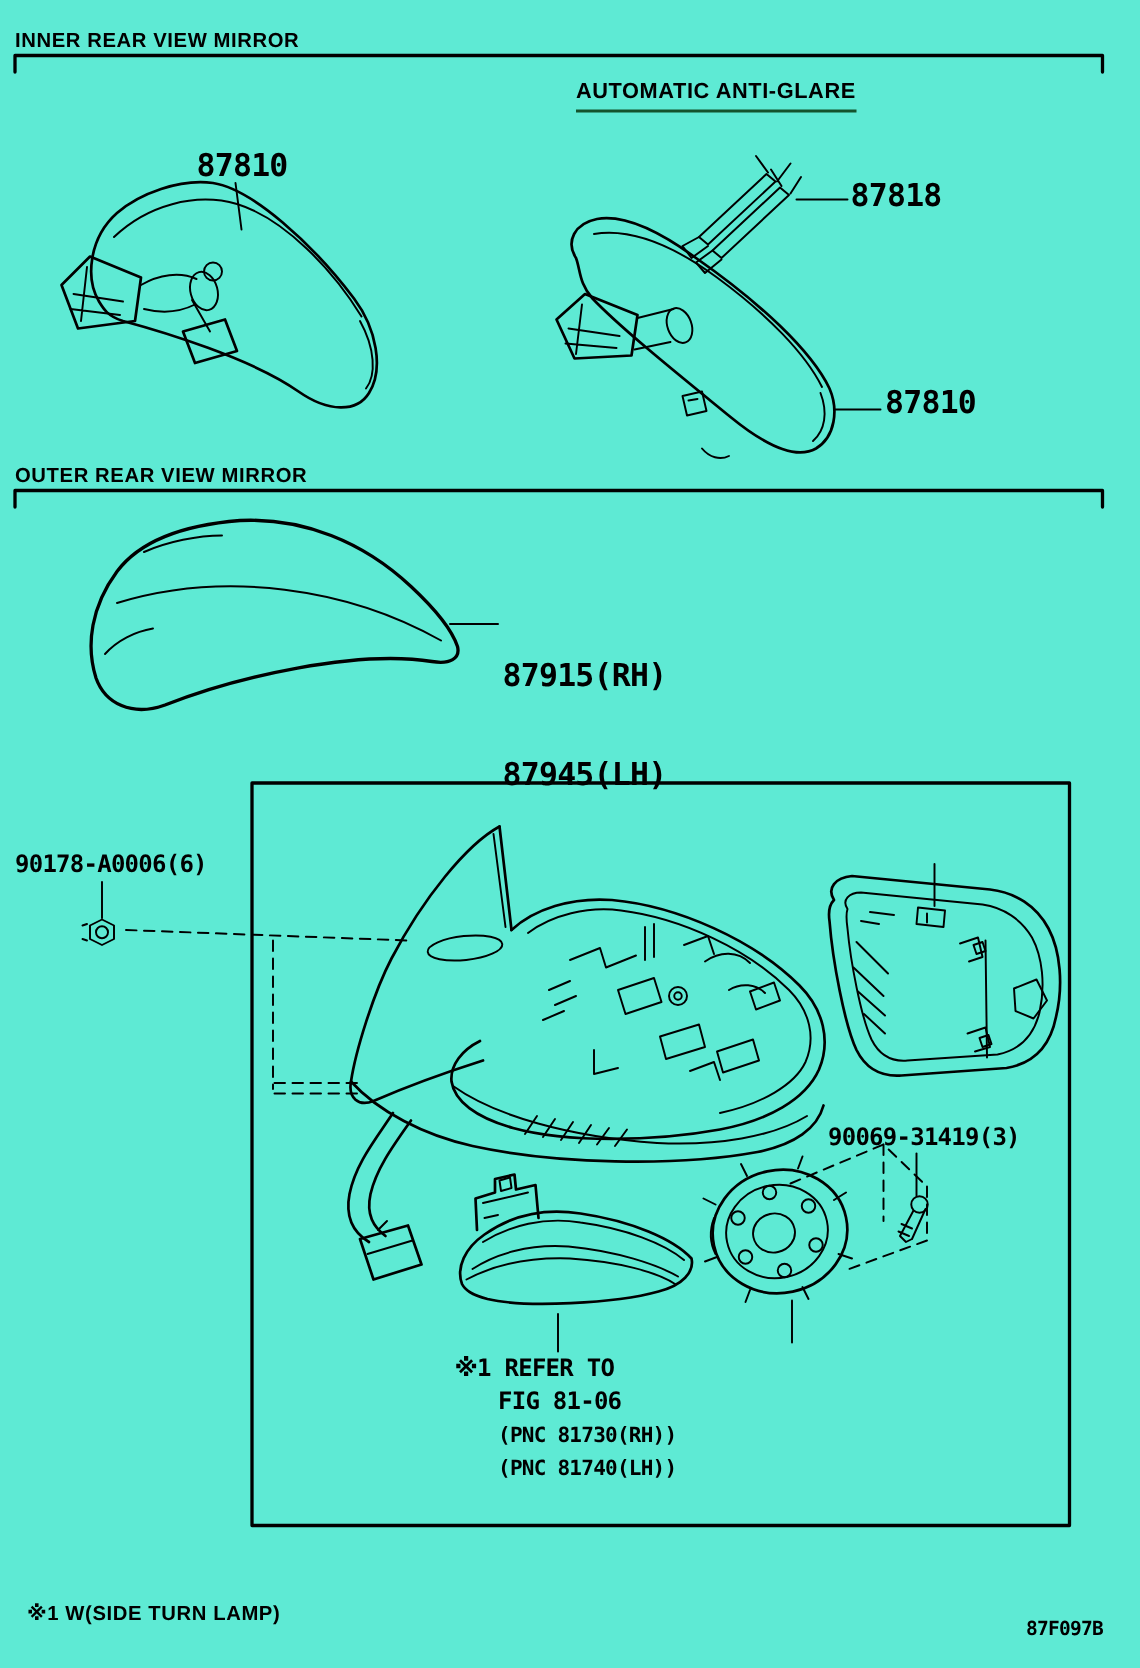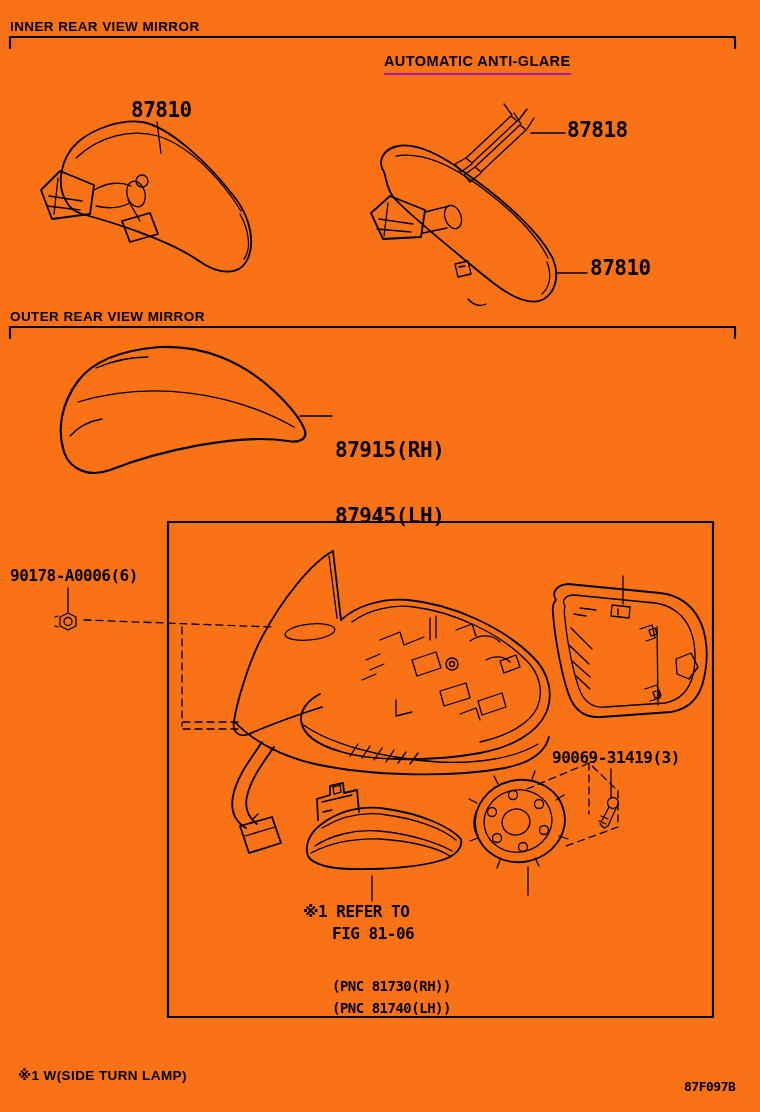--- a/index.html
+++ b/index.html
@@ -1,32 +1,32 @@
 <!DOCTYPE html>
 <html><head>
 <meta charset="utf-8">
 <style>
   html,body{margin:0;padding:0;background:#fff;}
-  #canvas{position:relative;width:760px;height:1112px;background:#f97316;color:#000;
+  #canvas{position:relative;width:760px;height:1112px;background:#5eead4;color:#000;
           font-family:"Liberation Sans","DejaVu Sans",sans-serif;overflow:hidden;}
   #art{position:absolute;left:0;top:0;}
   .art{stroke:#000;fill:none;stroke-linecap:round;stroke-linejoin:round;}
   .s1{stroke-width:1.3;}
   .s15{stroke-width:1.8;}
   .s2{stroke-width:2.2;}
   .dash{stroke-dasharray:7 5;}
   .lbl{position:absolute;white-space:pre;line-height:22px;}
   .lbl span{display:block;}
   .pn{font-family:"DejaVu Sans Mono","DejaVu Sans",monospace;font-weight:bold;
       font-size:21px;letter-spacing:-0.5px;}
   .pn16{font-size:16px;}
-  .pn14{font-size:14px;line-height:22px;margin-top:29px;}
+  .pn14{font-size:14px;line-height:22px;}
   .pn13{font-size:13px;}
   .hdr{font-weight:bold;font-size:13.5px;letter-spacing:0.4px;}
-  .underlined{border-bottom:2px solid #a21caf;padding-bottom:1px;}
+  .underlined{border-bottom:2px solid #14532d;padding-bottom:1px;}
 </style>
 </head>
 <body>
 
 <div id="canvas">
 
   <svg id="art" width="760" height="1112" viewBox="0 0 760 1112">
 
     <g>
       <path class="art s2" d="M10,48 V37 H735 V48"></path>

